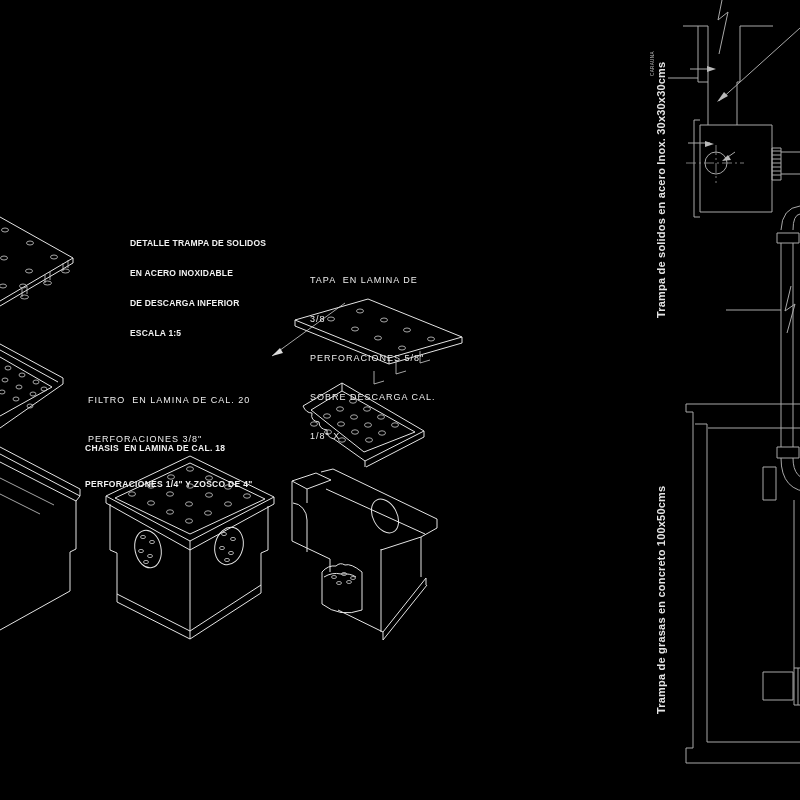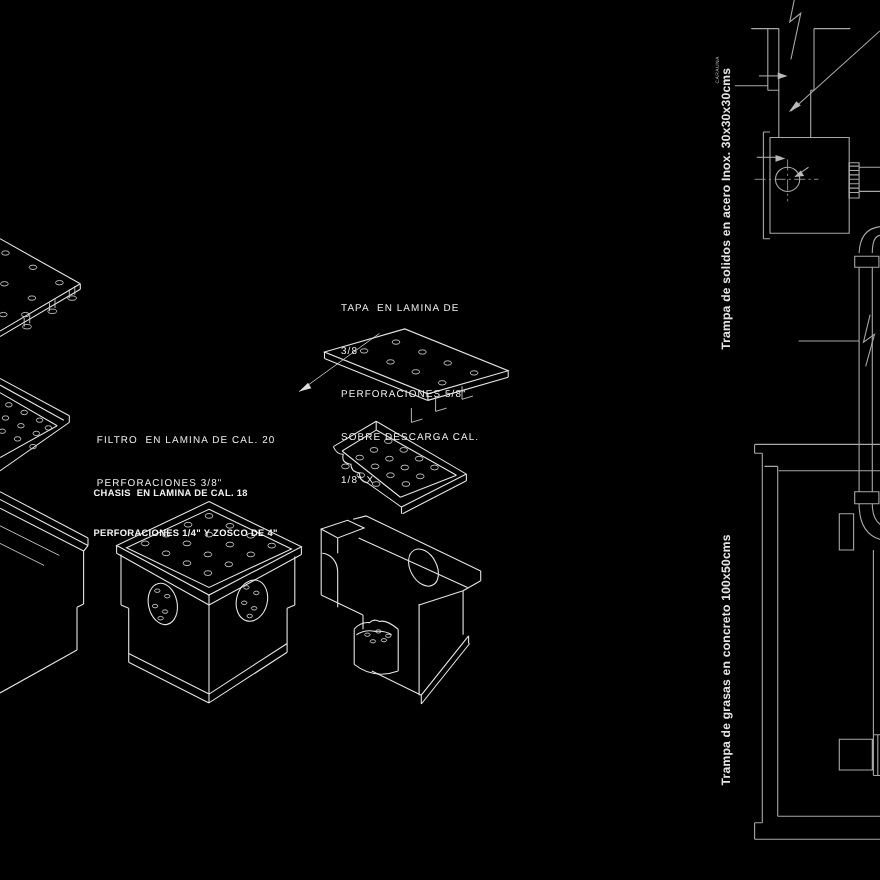--- a/index.html
+++ b/index.html
@@ -188,20 +188,26 @@
     <path class="lns" d="M686,404 H800 M686,404 V412 M686,412 H693 M693,412 V748
                          M695,424 H707 M707,424 V742 M708,428 H800"></path>
     <path class="lns" d="M781,404 V447 M793,404 V447 M777,447 H799 V458 H777 Z
                          M781,458 Q781,492 812,492 M793,458 Q793,480 812,480 M794,500 V668"></path>
     <path class="lns" d="M763,467 H776 V500 H763 Z"></path>
     <path class="lns" d="M763,672 H793 V700 H763 Z M794,668 V705 M798,668 V705 M794,668 H800 M794,705 H800"></path>
     <path class="lns" d="M707,742 H800 M693,748 H686 M686,748 V763 M686,763 H800"></path>
   </g>
 </svg>
 
+  <div class="txtb" style="left:130px;top:218px">
+    <div>DETALLE TRAMPA DE SOLIDOS</div>
+    <div>EN ACERO INOXIDABLE</div>
+    <div>DE DESCARGA INFERIOR</div>
+    <div>ESCALA 1:5</div>
+  </div>
 
   <div class="txt" style="left:310px;top:248px">
     <div>TAPA  EN LAMINA DE</div>
     <div>3/8</div>
     <div>PERFORACIONES 5/8"</div>
     <div>SOBRE DESCARGA CAL.</div>
     <div>1/8" X</div>
   </div>
 
   <div class="txt" style="left:88px;top:368px">

